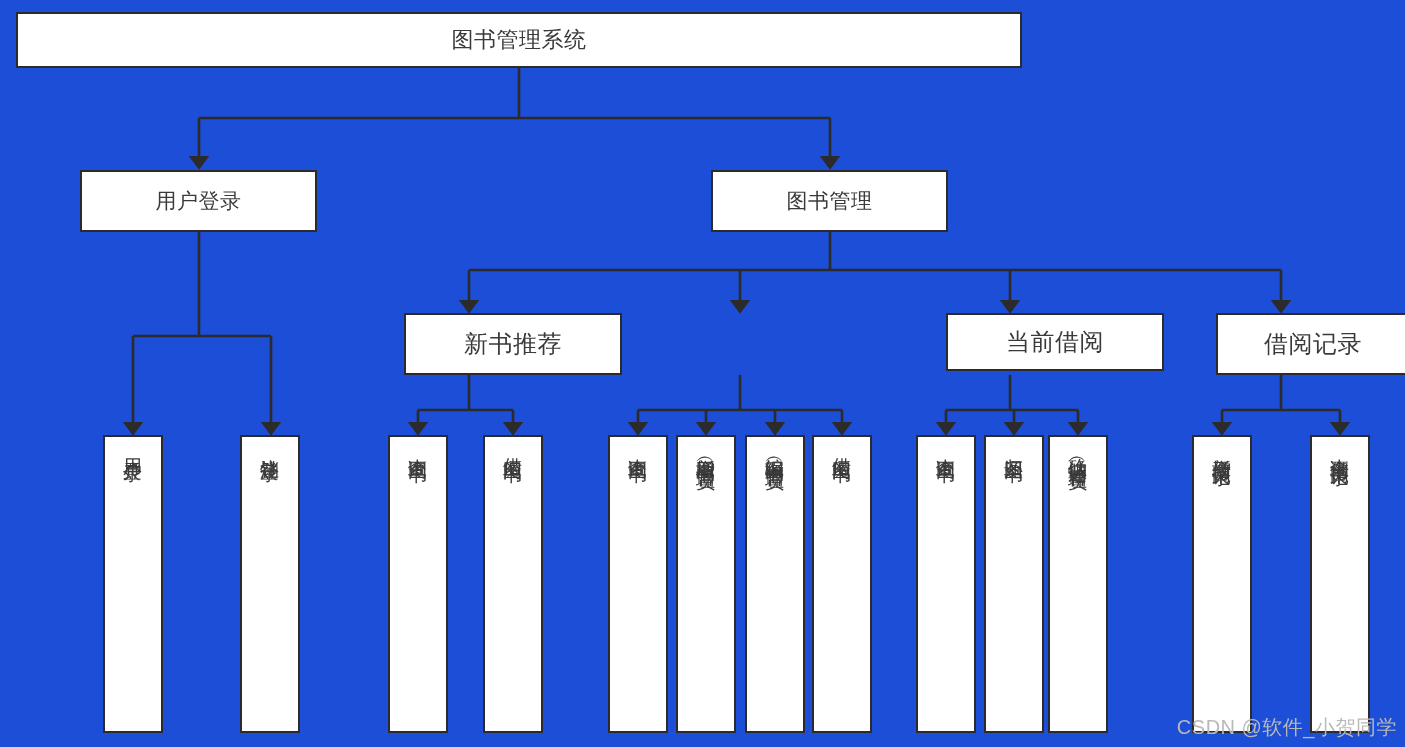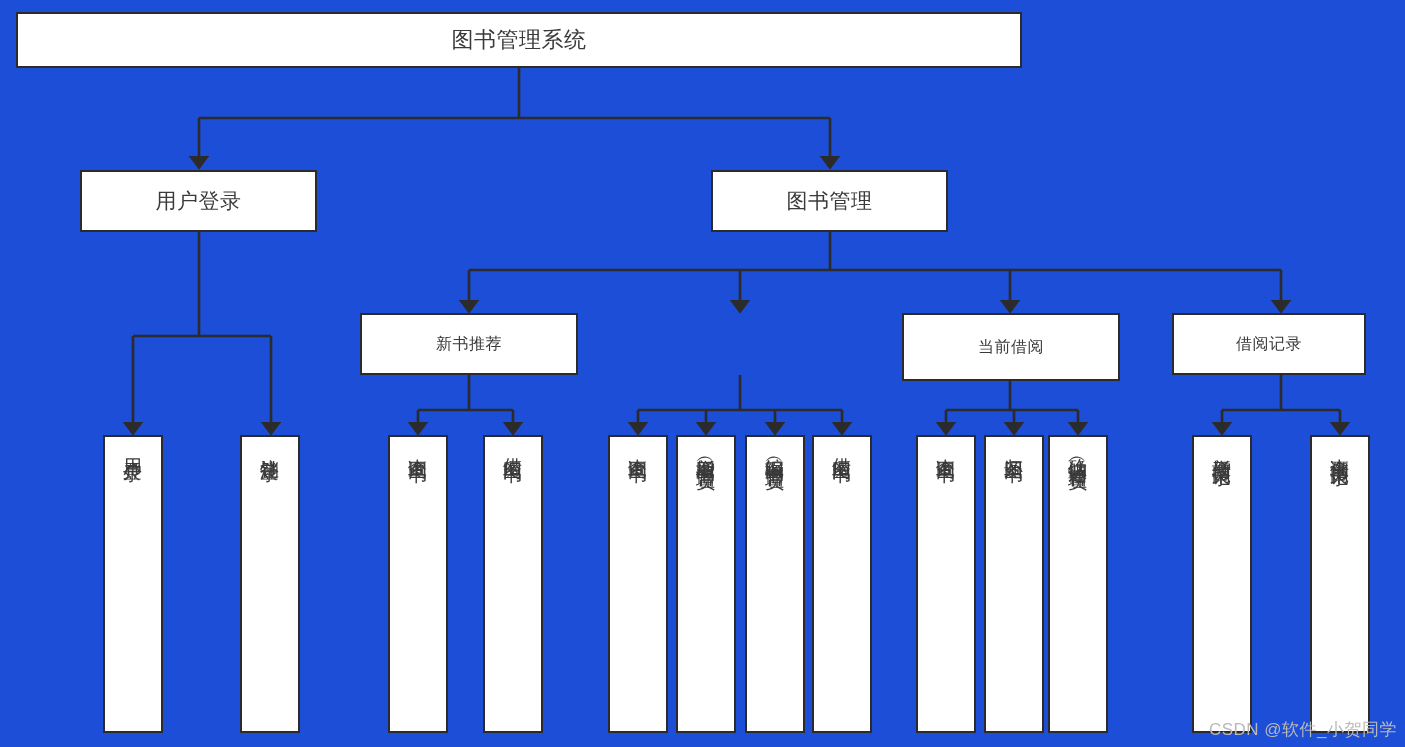--- a/index.html
+++ b/index.html
@@ -28,21 +28,21 @@
     box-sizing: border-box;
     background: #ffffff;
     border: 2px solid #2b2b2b;
     display: flex;
     align-items: center;
     justify-content: center;
     color: #3a3a3a;
   }
   .node.root      { font-size: 22px; }
   .node.level2    { font-size: 21px; }
-  .node.level3    { font-size: 16px; }
+  .node.level3    { font-size: 24px; margin-left: 44px; }
   .node.leaf {
     font-size: 19px;
     align-items: flex-start;
     justify-content: center;
     padding-top: 6px;
   }
   .node .label {
     line-height: 1.26;
     white-space: nowrap;
     letter-spacing: 0.5px;
@@ -51,21 +51,21 @@
     writing-mode: vertical-rl;
     text-orientation: upright;
     line-height: 1.22;
     letter-spacing: 2px;
     white-space: nowrap;
   }
   .watermark {
     position: absolute;
     right: 8px;
     bottom: 6px;
-    font-size: 17px;
+    font-size: 20px;
     color: #b9b9b9;
     white-space: nowrap;
     letter-spacing: 0.5px;
   }
 </style>
 </head>
 <body>
 
 <div id="canvas">
 
@@ -126,21 +126,21 @@
   <div class="node level2" style="left:80px; top:170px; width:237px; height:62px;">
     <span class="label">用户登录</span>
   </div>
   <div class="node level2" style="left:711px; top:170px; width:237px; height:62px;">
     <span class="label">图书管理</span>
   </div>
 
   <div class="node level3" style="left:360px; top:313px; width:218px; height:62px;">
     <span class="label">新书推荐</span>
   </div>
-  <div class="node level3" style="left:902px; top:313px; width:218px; height:68px;justify-content:center;">
+  <div class="node level3" style="left:902px; top:313px; width:218px; height:58px;justify-content:center;">
     <span class="label">当前借阅</span>
   </div>
   <div class="node level3" style="left:1172px; top:313px; width:194px; height:62px;">
     <span class="label">借阅记录</span>
   </div>
 
   <div class="node leaf" style="left:103px; top:435px; width:60px; height:298px;">
     <span class="label">用户登录</span>
   </div>
   <div class="node leaf" style="left:240px; top:435px; width:60px; height:298px;">

